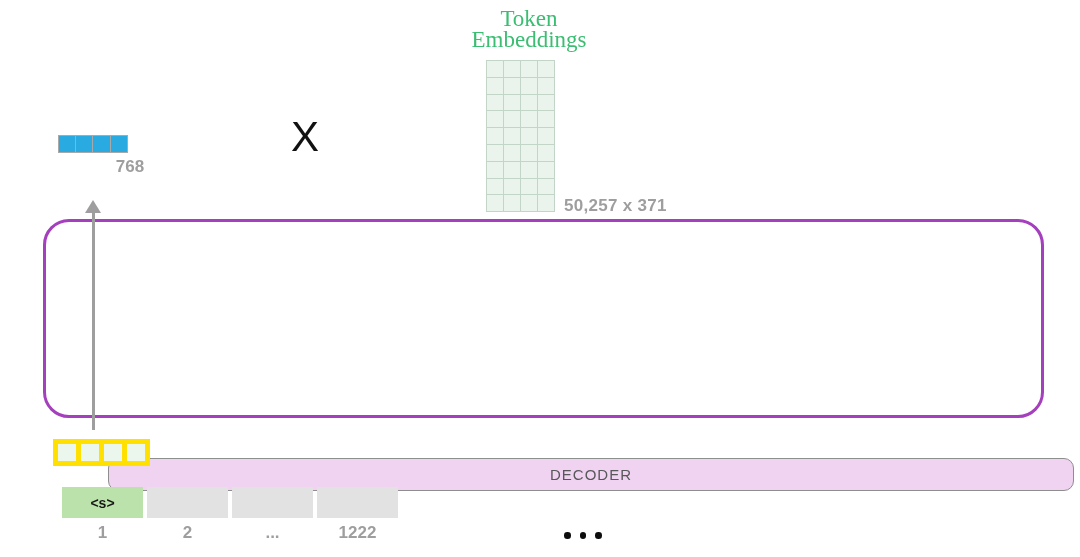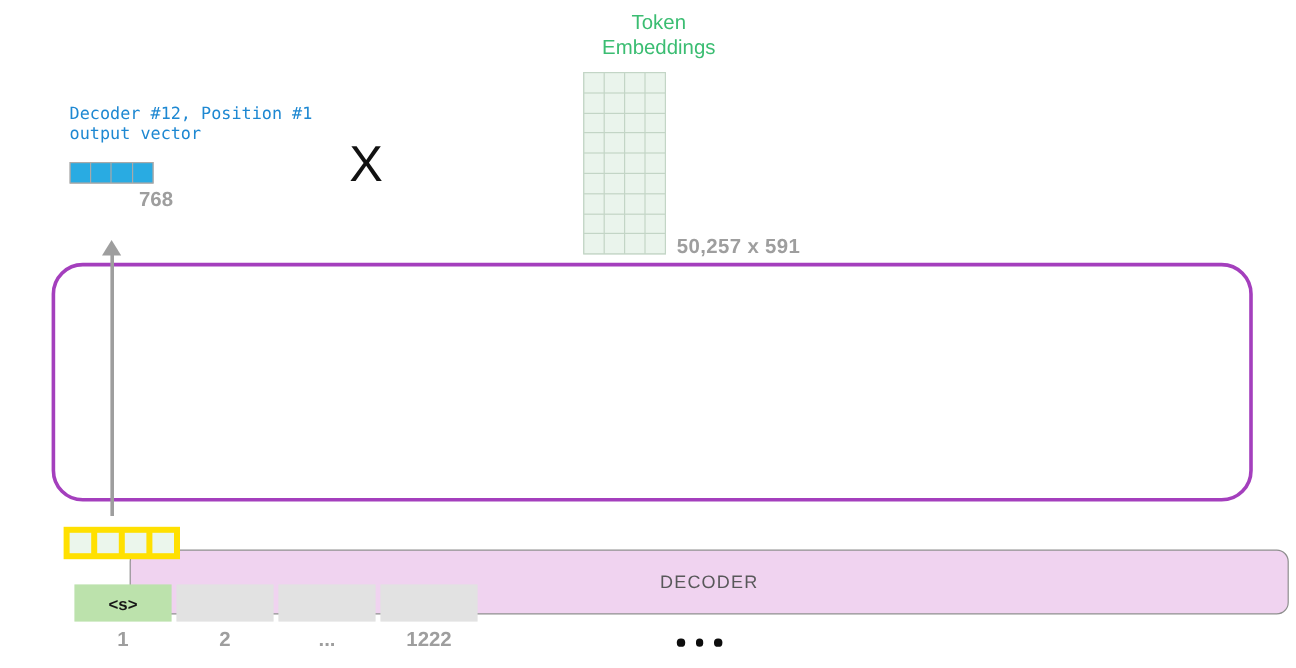--- a/index.html
+++ b/index.html
@@ -6,22 +6,22 @@
   .canvas{
     position:relative;width:1080px;height:557px;background:#fff;overflow:hidden;
     font-family:"Liberation Sans", sans-serif;
     --green-text:#3bbd72;--grid-fill:#eaf4ec;--grid-border:#c3d5c6;
     --blue-text:#1e88d2;--blue-cell:#29abe2;--purple-border:#a43fbd;
     --decoder-fill:#f0d3f0;--decoder-border:#8e8e8e;--decoder-text:#58585a;
     --yellow:#ffe000;--pale-green-cell:#ebf6ec;--token-green:#bce2ac;
     --token-gray:#e2e2e2;--gray-label:#9e9e9e;--arrow-gray:#9e9e9e;
   }
   .emb-title{
-    position:absolute;left:444px;top:8px;width:210px;text-align:center;
-    font-family:Liberation Sans, sans-serif;font-size:17px;line-height:21px;
+    position:absolute;left:424px;top:8px;width:210px;text-align:center;
+    font-family:Liberation Serif, serif;font-size:23px;line-height:21px;
     color:var(--green-text);white-space:pre-line;
   }
   .emb-grid{
     position:absolute;left:486px;top:60px;display:grid;
     grid-template-columns:repeat(4,16px);grid-auto-rows:15.8px;gap:1px;
     background:var(--grid-border);border:1px solid var(--grid-border);
   }
   .emb-grid .cell{background:var(--grid-fill);}
   .dims-label{
     position:absolute;left:564px;top:196px;font-size:17px;font-weight:700;
@@ -44,21 +44,21 @@
   .mult{
     position:absolute;left:291px;top:113px;font-size:42px;font-weight:500;
     color:#111;
   }
   .stack{
     position:absolute;left:43px;top:219px;width:1001px;height:199px;
     border:3.5px solid var(--purple-border);border-radius:26px;box-sizing:border-box;
     background:transparent;
   }
   .decoder{
-    position:absolute;left:62px;width:966px;height:54px;box-sizing:border-box;
+    position:absolute;left:62px;width:966px;height:33px;box-sizing:border-box;
     background:var(--decoder-fill);border:1.5px solid var(--decoder-border);
     border-radius:10px;display:flex;align-items:center;justify-content:center;
     font-size:15px;letter-spacing:1px;color:var(--decoder-text);
   }
   .decoder.d1{top:236px;}
   .dots{
     position:absolute;left:518px;top:310px;display:flex;gap:9px;
   }
   .dots .dot{width:6.5px;height:6.5px;border-radius:50%;background:#0d0d0d;}
   .arrow-shaft{
@@ -132,24 +132,22 @@
       <div class="cell"></div>
       <div class="cell"></div>
       <div class="cell"></div>
       <div class="cell"></div>
       <div class="cell"></div>
       <div class="cell"></div>
       <div class="cell"></div>
       <div class="cell"></div>
     </div>
 
-  <div class="dims-label">50,257 x 591</div>
+  <div class="dims-label">50,257 x 371</div>
 
-  <div class="outvec-label">Decoder #12, Position #1
-output vector</div>
 
   <div class="outvec">
       <div class="cell"></div>
       <div class="cell"></div>
       <div class="cell"></div>
       <div class="cell"></div>
     </div>
 
   <div class="outvec-size">768</div>
 

